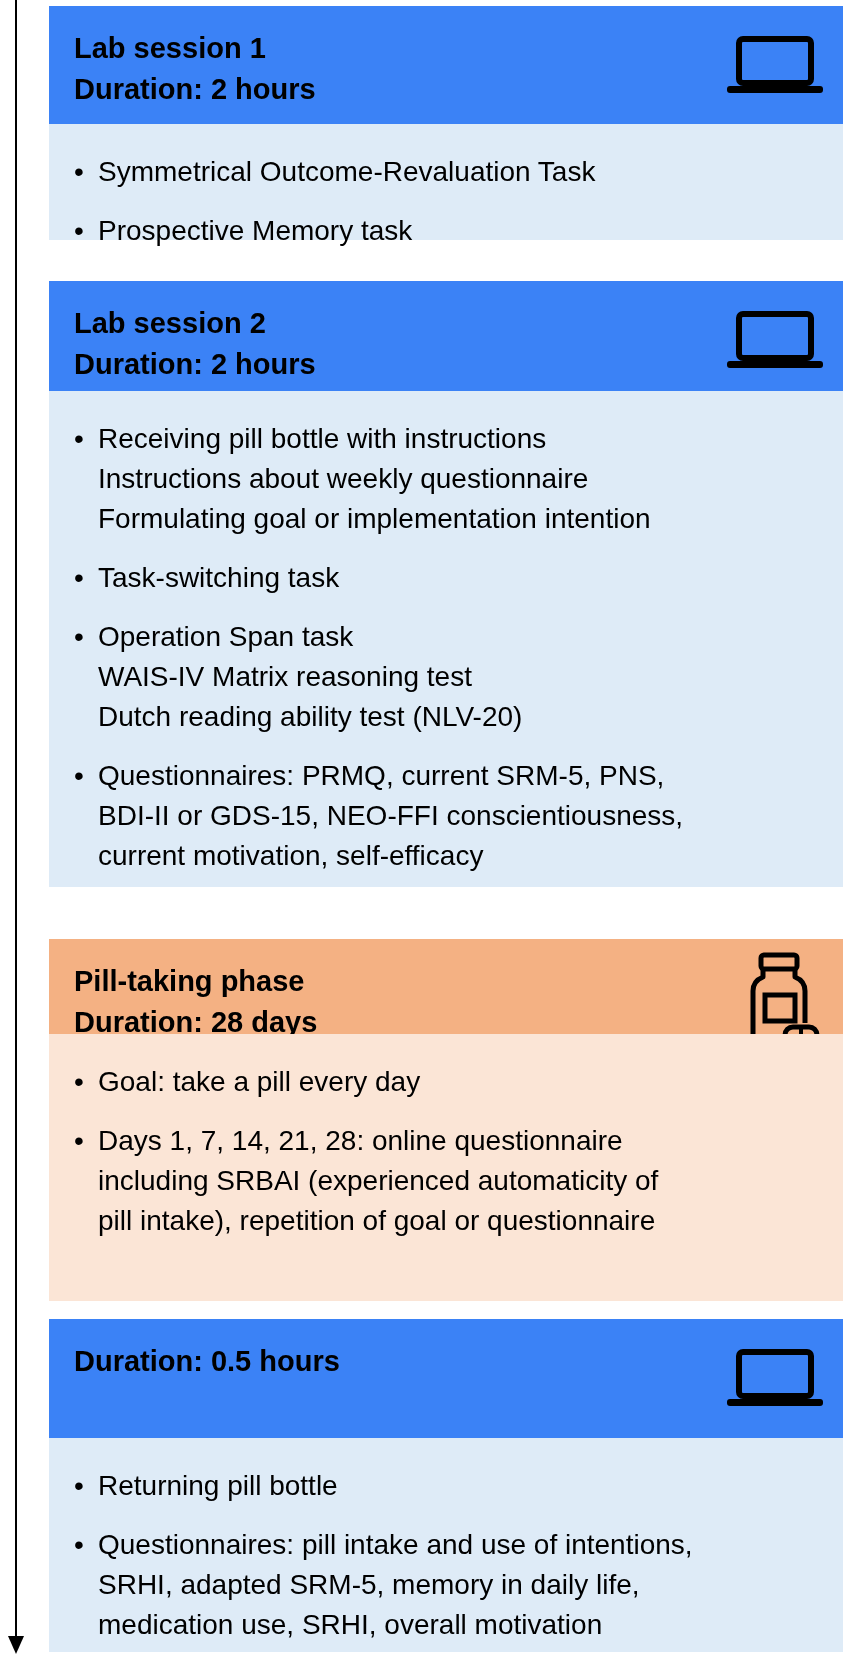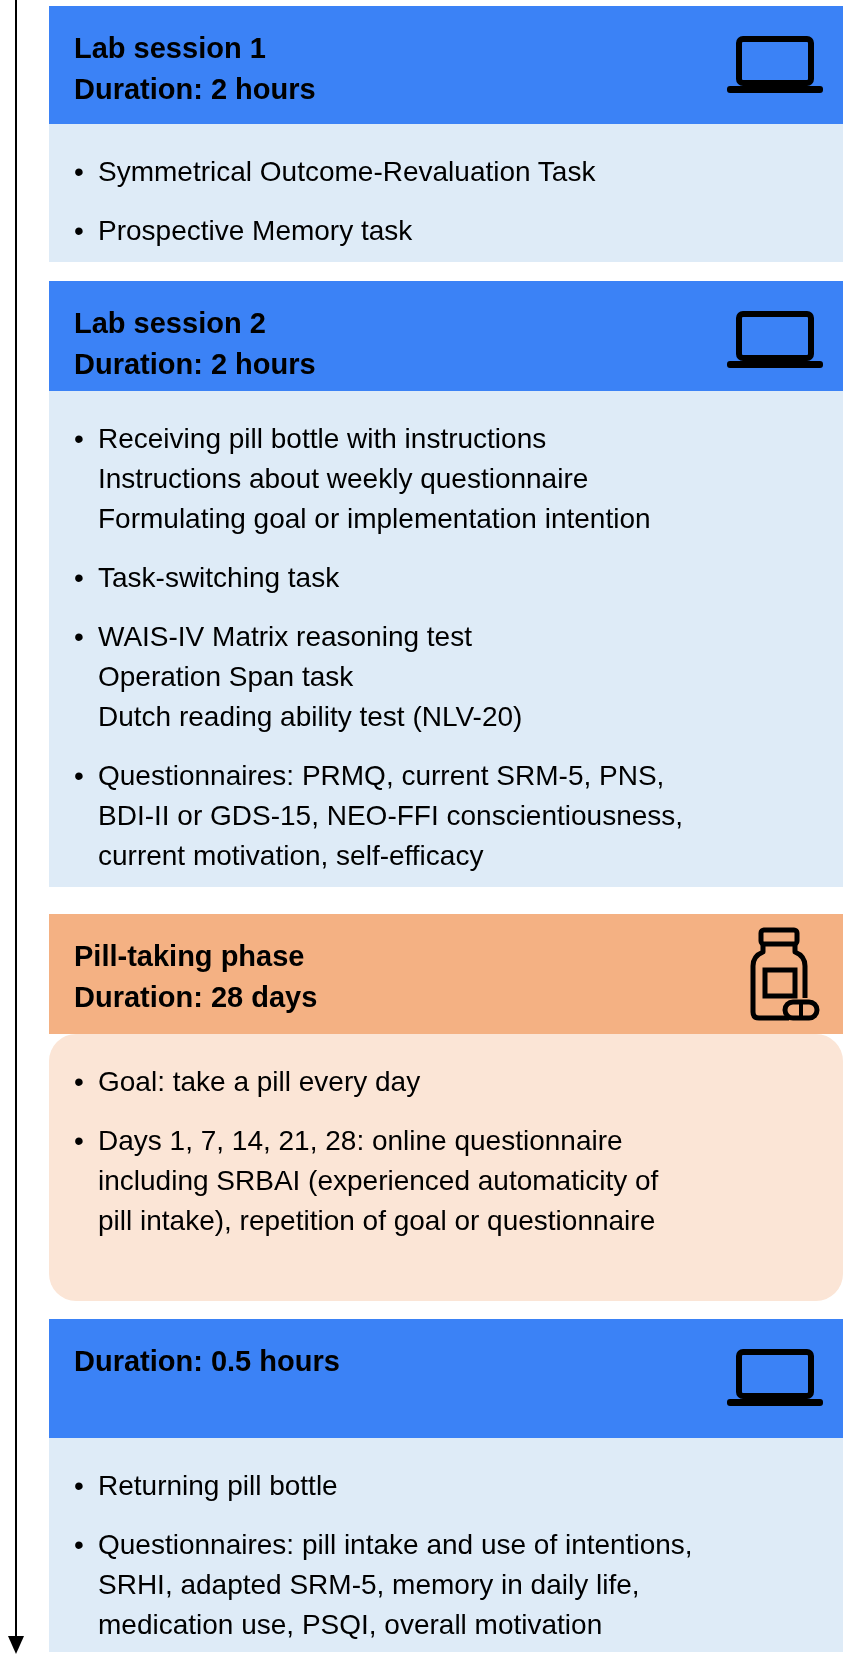--- a/index.html
+++ b/index.html
@@ -5,21 +5,21 @@
   html, body { margin: 0; padding: 0; background: #ffffff; }
   body { width: 849px; height: 1657px; position: relative; overflow: hidden;
          font-family: "Liberation Sans", sans-serif; color: #000; }
   .timeline { position: absolute; left: 15px; top: 0; width: 2px; height: 1640px; background: #000; }
   .arrowhead { position: absolute; left: 8px; top: 1636px; width: 0; height: 0;
                border-left: 8px solid transparent; border-right: 8px solid transparent;
                border-top: 18px solid #000; }
   .section { position: absolute; left: 49px; width: 794px; }
   .hdr { position: absolute; left: 0; top: 0; width: 100%; }
   .hdr.blue { background: #3b82f6; }
-  .hdr.orange { background: #f4b183; }
+  .hdr.orange { background: #f4b183; margin-top: 25px; }
   .body { position: absolute; left: 0; width: 100%; }
   .body.blue { background: #deebf7; }
   .body.orange { background: #fbe5d6; }
   .title { position: absolute; left: 25px; top: 22px; font-weight: bold; font-size: 29px; line-height: 41px; }
   .icon { position: absolute; right: 20px; }
   ul { list-style: none; margin: 0; padding: 0; position: absolute; left: 25px; top: 28px; right: 20px; }
   li { position: relative; padding-left: 24px; font-size: 28px; line-height: 40px; margin-bottom: 19px; }
   li::before { content: "\2022"; position: absolute; left: 0; top: 0; }
   .line { display: block; }
 </style>
@@ -33,21 +33,21 @@
   <div class="hdr blue" style="height:118px;">
     <div class="title">
       <span class="line">Lab session 1</span>
       <span class="line">Duration: 2 hours</span>
     </div>
     <svg class="icon" style="top:30px;" width="96" height="58" viewBox="0 0 96 58">
       <rect x="12" y="3" width="72" height="44" rx="4" fill="none" stroke="#000" stroke-width="6"></rect>
       <rect x="0" y="50" width="96" height="7" rx="3" fill="#000"></rect>
     </svg>
   </div>
-  <div class="body blue" style="top:118px;height:138px;">
+  <div class="body blue" style="top:118px;height:116px;">
     <ul>
       <li>
           <span class="line">Symmetrical Outcome-Revaluation Task</span>
         </li>
       <li>
           <span class="line">Prospective Memory task</span>
         </li>
     </ul>
   </div>
 </div>
@@ -67,22 +67,22 @@
     <ul>
       <li>
         <span class="line">Receiving pill bottle with instructions</span>
         <span class="line">Instructions about weekly questionnaire</span>
         <span class="line">Formulating goal or implementation intention</span>
       </li>
       <li>
           <span class="line">Task-switching task</span>
         </li>
       <li>
+        <span class="line">Operation Span task</span>
         <span class="line">WAIS-IV Matrix reasoning test</span>
-        <span class="line">Operation Span task</span>
         <span class="line">Dutch reading ability test (NLV-20)</span>
       </li>
       <li>
         <span class="line">Questionnaires: PRMQ, current SRM-5, PNS,</span>
         <span class="line">BDI-II or GDS-15, NEO-FFI conscientiousness,</span>
         <span class="line">current motivation, self-efficacy</span>
       </li>
     </ul>
   </div>
 </div>
@@ -95,21 +95,21 @@
     </div>
     <svg class="icon" style="top:12px;right:22px;" width="72" height="96" viewBox="0 0 72 96">
       <rect x="12" y="4" width="36" height="14" rx="3" fill="none" stroke="#000" stroke-width="5"></rect>
       <path d="M14 18 L14 26 Q4 30 4 40 L4 86 Q4 92 10 92 L40 92" fill="none" stroke="#000" stroke-width="5" stroke-linejoin="round"></path>
       <path d="M46 18 L46 26 Q56 30 56 40 L56 72" fill="none" stroke="#000" stroke-width="5" stroke-linejoin="round"></path>
       <rect x="16" y="44" width="30" height="26" fill="none" stroke="#000" stroke-width="5"></rect>
       <rect x="36" y="76" width="32" height="16" rx="8" fill="none" stroke="#000" stroke-width="5"></rect>
       <line x1="52" y1="76" x2="52" y2="92" stroke="#000" stroke-width="4"></line>
     </svg>
   </div>
-  <div class="body orange" style="top:120px;height:267px;border-radius:27px;">
+  <div class="body orange" style="top:120px;height:267px;">
     <ul>
       <li>
           <span class="line">Goal: take a pill every day</span>
         </li>
       <li>
         <span class="line">Days 1, 7, 14, 21, 28: online questionnaire</span>
         <span class="line">including SRBAI (experienced automaticity of</span>
         <span class="line">pill intake), repetition of goal or questionnaire</span>
       </li>
     </ul>
@@ -127,17 +127,17 @@
     </svg>
   </div>
   <div class="body blue" style="top:119px;height:214px;">
     <ul>
       <li>
           <span class="line">Returning pill bottle</span>
         </li>
       <li>
         <span class="line">Questionnaires: pill intake and use of intentions,</span>
         <span class="line">SRHI, adapted SRM-5, memory in daily life,</span>
-        <span class="line">medication use, PSQI, overall motivation</span>
+        <span class="line">medication use, SRHI, overall motivation</span>
       </li>
     </ul>
   </div>
 </div>
 
 </body></html>

